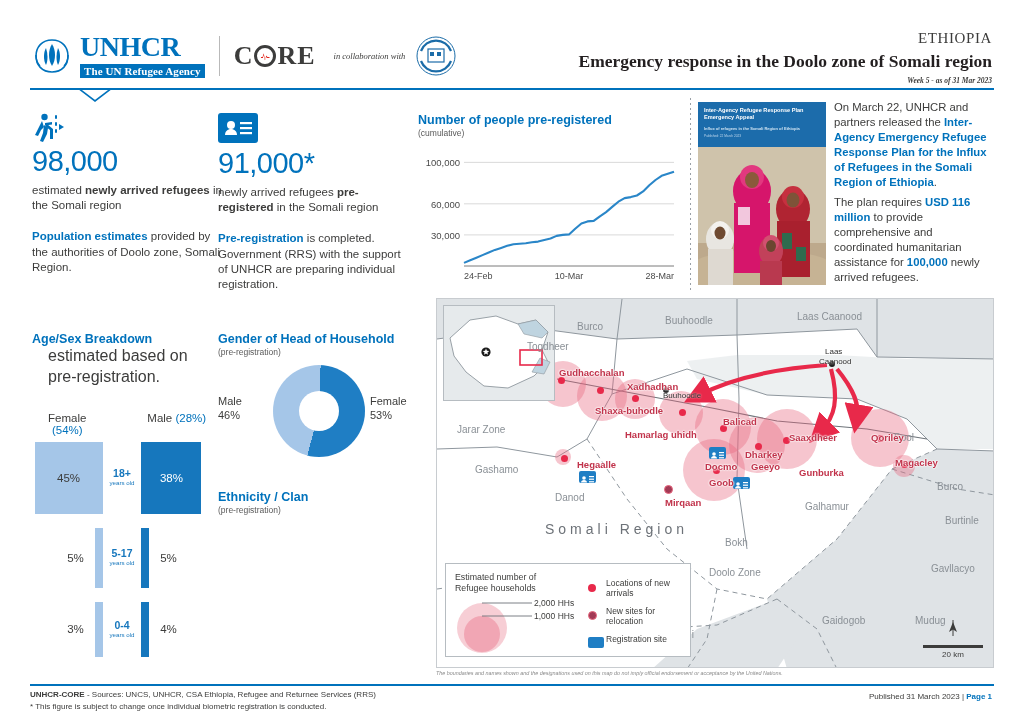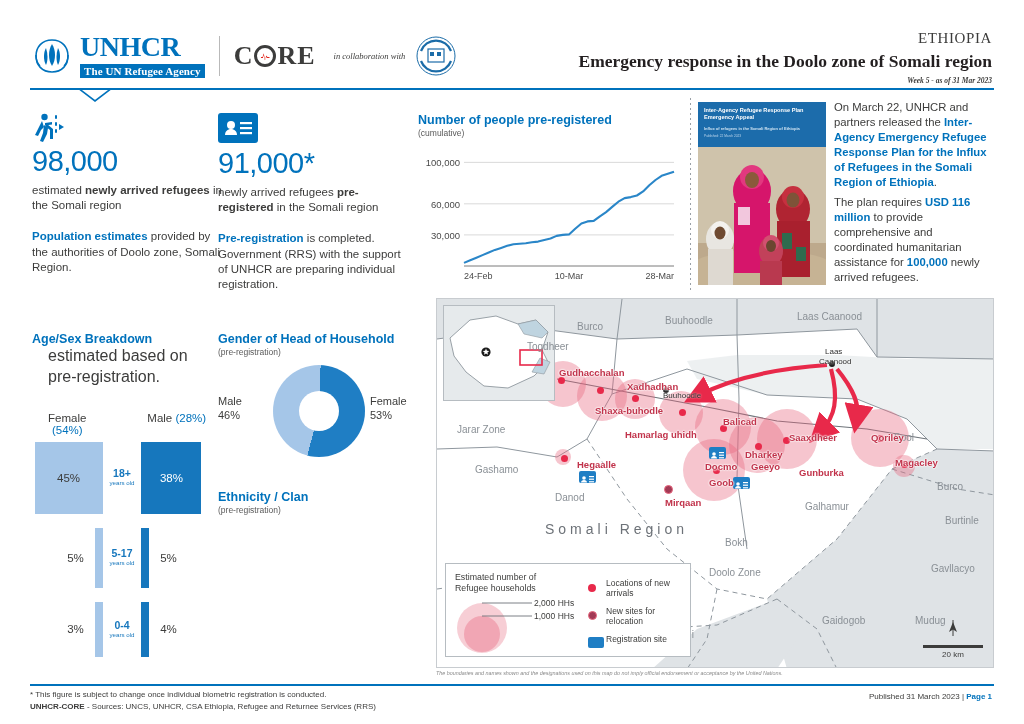--- a/index.html
+++ b/index.html
@@ -551,23 +551,23 @@
       </svg>
       <div style="width:60px;height:3px;background:#3c3c3b;margin:3px auto 2px;"></div>
       <div style="font-size:8px;color:#3c3c3b;">20 km</div>
     </div>
   </div>
 
   <div class="map-disclaimer">The boundaries and names shown and the designations used on this map do not imply official endorsement or acceptance by the United Nations.</div>
 
   <div class="ftr-rule"></div>
   <div class="ftr-left">
-    <div>* This figure is subject to change once individual biometric registration is conducted.</div>
     <div>
       <b>UNHCR-CORE</b>
       <span>- Sources: UNCS, UNHCR, CSA Ethiopia, Refugee and Returnee Services (RRS)</span>
     </div>
+    <div>* This figure is subject to change once individual biometric registration is conducted.</div>
   </div>
   <div class="ftr-right">
     <span>Published 31 March 2023 | </span><b>Page 1</b>
   </div>
 
 </div>
 
 </body></html>

